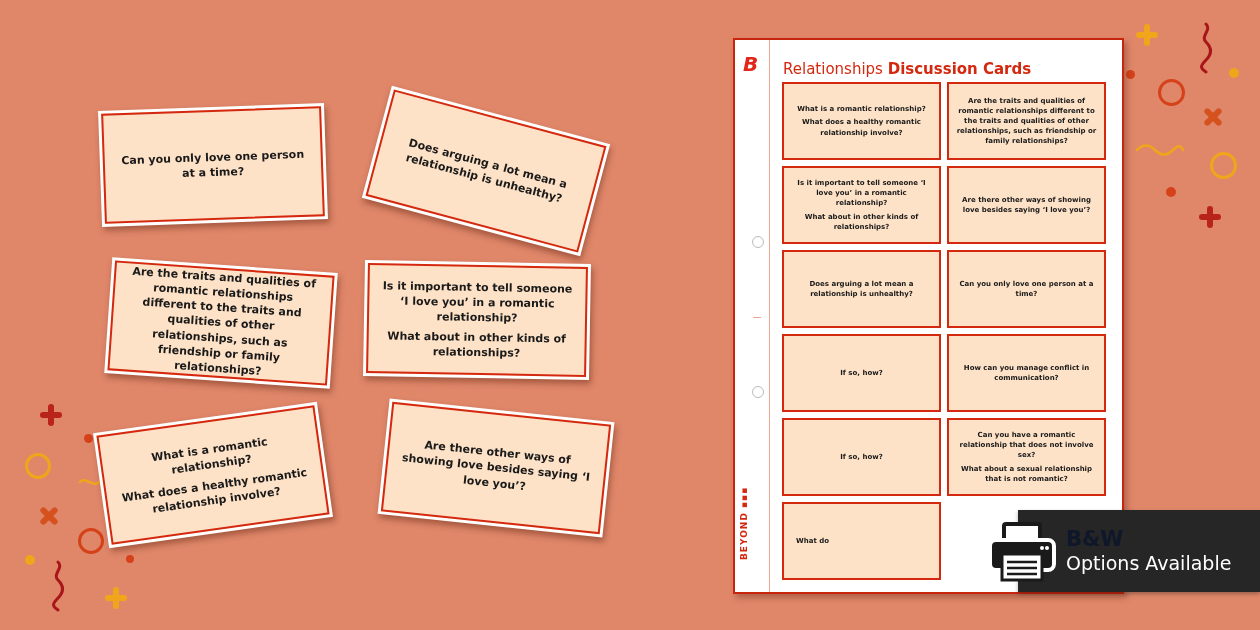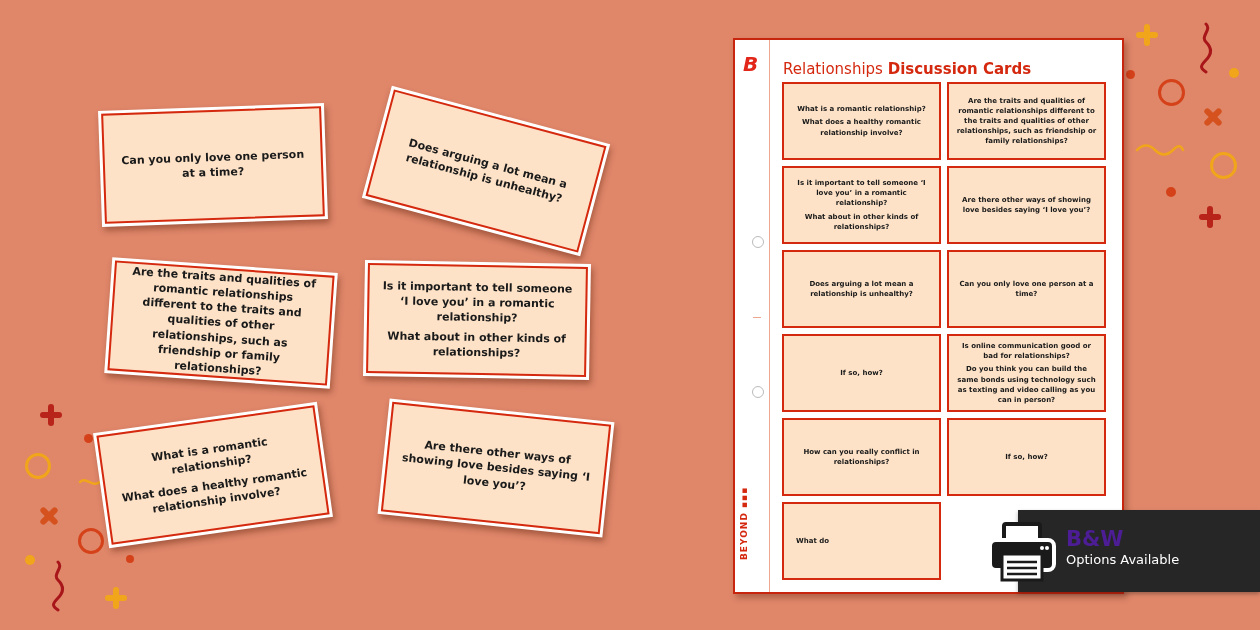--- a/index.html
+++ b/index.html
@@ -84,25 +84,25 @@
   .bw-badge {
     position: absolute; left: 1018px; top: 510px; width: 242px; height: 82px;
     background: #262626;
     box-shadow: 0 2px 4px rgba(0,0,0,0.3);
   }
   .bw-icon {
     position: absolute; left: 986px; top: 520px; width: 72px; height: 64px;
   }
   .bw-title {
     position: absolute; left: 1066px; top: 527px;
-    color: #4c1d95; font-size: 21px; font-weight: bold; text-align: right;
+    color: #0f172a; font-size: 21px; font-weight: bold; text-align: right;
   }
   .bw-sub {
     position: absolute; left: 1066px; top: 552px;
-    color: #fff; font-size: 13px;
+    color: #fff; font-size: 19px;
   }
 </style>
 </head>
 <body>
 
 <div class="deco plus" style="left:40px;top:404px;color:#b8231a;"></div>
 <div class="deco ring" style="left:25px;top:453px;width:26px;height:26px;color:#f0a51a;"></div>
 <div class="deco xmark" style="left:38px;top:505px;color:#d5521f;"></div>
 <div class="deco ring" style="left:78px;top:528px;width:26px;height:26px;color:#d5421a;"></div>
 <div class="deco dot" style="left:25px;top:555px;width:10px;height:10px;color:#f0a51a;"></div>
@@ -193,28 +193,28 @@
     <div class="mini">
         <p>Does arguing a lot mean a relationship is unhealthy?</p>
       </div>
     <div class="mini">
         <p>Can you only love one person at a time?</p>
       </div>
     <div class="mini">
         <p>If so, how?</p>
       </div>
     <div class="mini">
-        <p>Is online communication good or bad for relationships?</p>
-        <p>Do you think you can build the same bonds using technology such as texting and video calling as you can in person?</p>
-      </div>
-    <div class="mini">
-        <p>How can you really conflict in relationships?</p>
+        <p>How can you manage conflict in communication?</p>
       </div>
     <div class="mini">
         <p>If so, how?</p>
+      </div>
+    <div class="mini">
+        <p>Can you have a romantic relationship that does not involve sex?</p>
+        <p>What about a sexual relationship that is not romantic?</p>
       </div>
     <div class="mini" style="align-items:flex-start;padding-left:12px;">
         <p>What do</p>
       </div>
   </div>
 </div>
 
 <div class="bw-badge"></div>
 <svg class="bw-icon" viewBox="0 0 72 64">
   <rect x="18" y="4" width="36" height="18" fill="#fff" stroke="#1a1a1a" stroke-width="4" rx="2"></rect>

